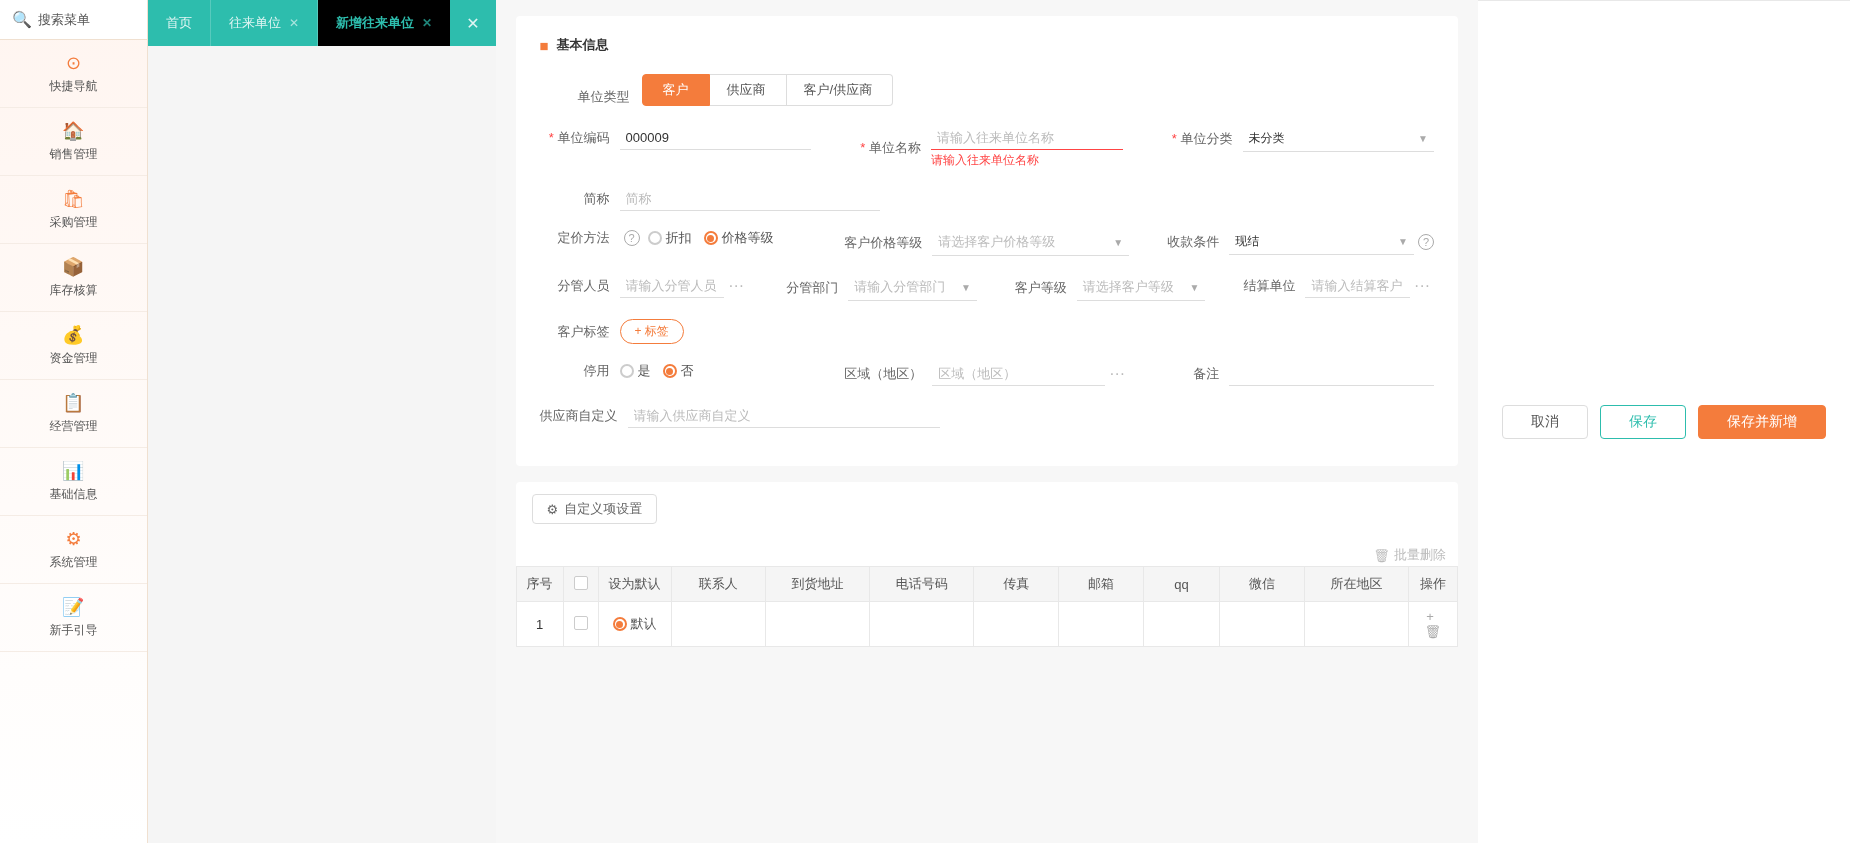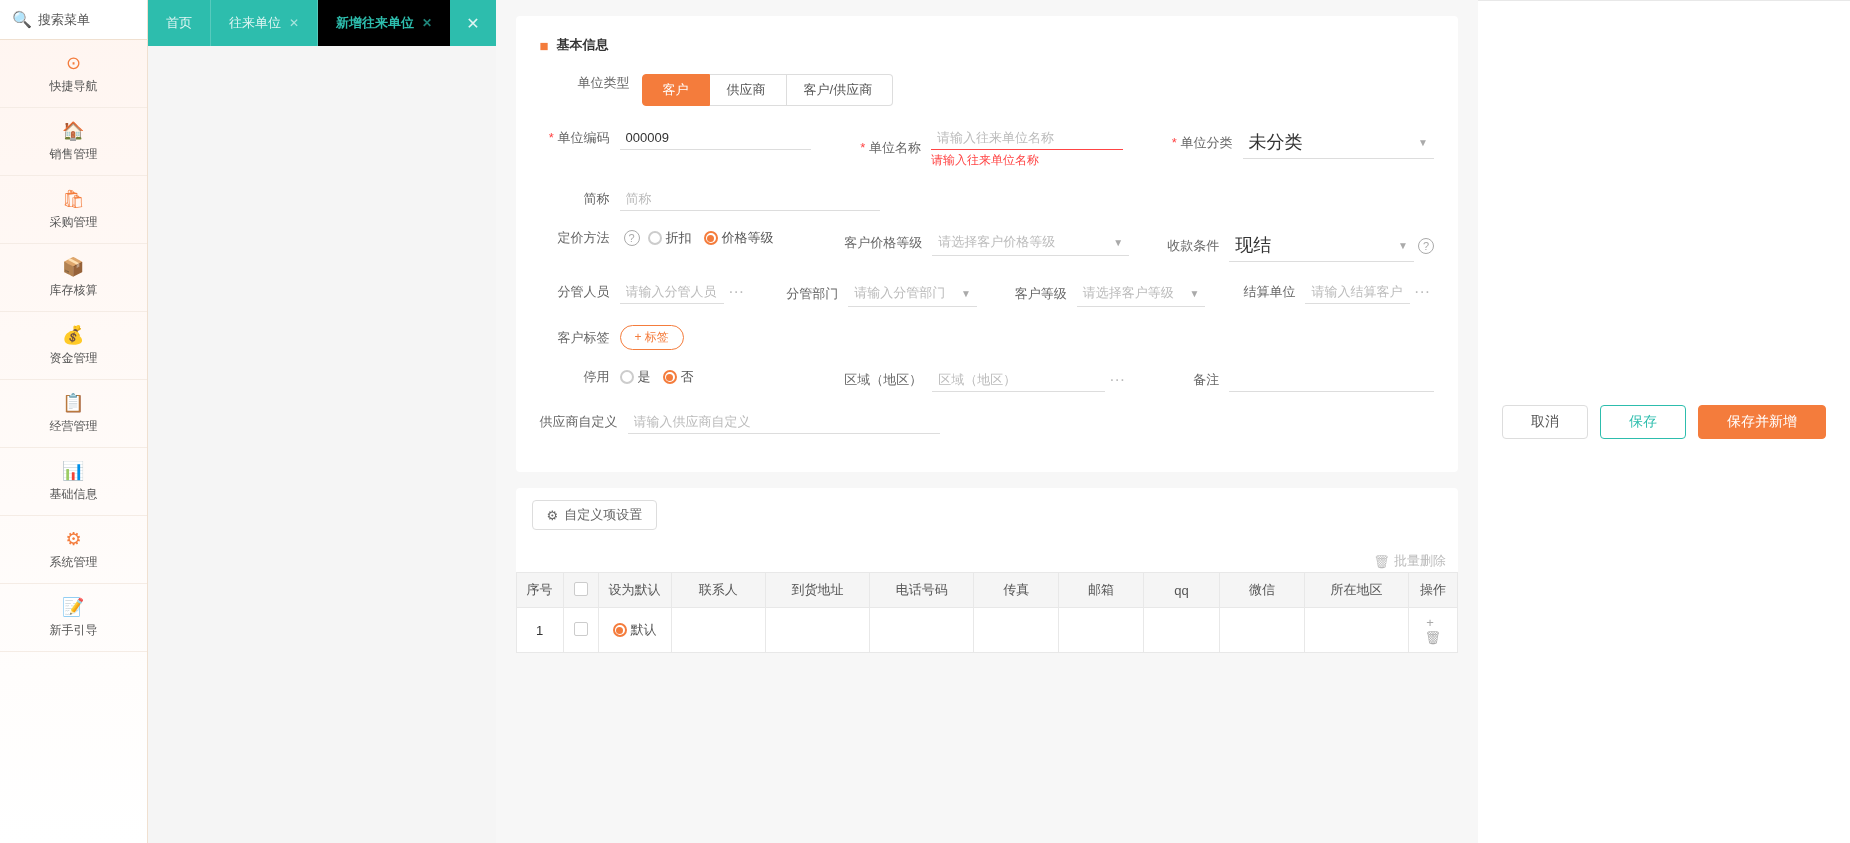--- a/index.html
+++ b/index.html
@@ -111,21 +111,21 @@
       font-size: 15px;
       font-weight: bold;
       color: #333;
       margin-bottom: 20px;
     }
     .section-title .icon { color: #f47c3c; font-size: 16px; }
 
     
     .unit-type-row {
       display: flex;
-      align-items: flex-start;
+      align-items: flex-end;
       margin-bottom: 20px;
       gap: 0;
     }
     .unit-type-label {
       width: 90px;
       text-align: right;
       color: #666;
       margin-right: 12px;
       font-size: 13px;
     }
@@ -197,21 +197,21 @@
       flex: 1;
       border-bottom: 1px solid #ddd;
       display: flex;
       align-items: center;
       padding: 4px 6px;
       cursor: pointer;
       min-width: 0;
       gap: 4px;
     }
     .field-select-wrap .placeholder { color: #bbb; font-size: 13px; flex: 1; }
-    .field-select-wrap .value { color: #333; font-size: 18px; flex: 1; }
+    .field-select-wrap .value { color: #333; font-size: 12px; flex: 1; }
     .field-select-wrap .arrow { color: #aaa; font-size: 10px; flex-shrink: 0; }
     .field-more-btn {
       color: #bbb;
       cursor: pointer;
       padding: 0 4px;
       font-size: 16px;
       flex-shrink: 0;
     }
 
     

